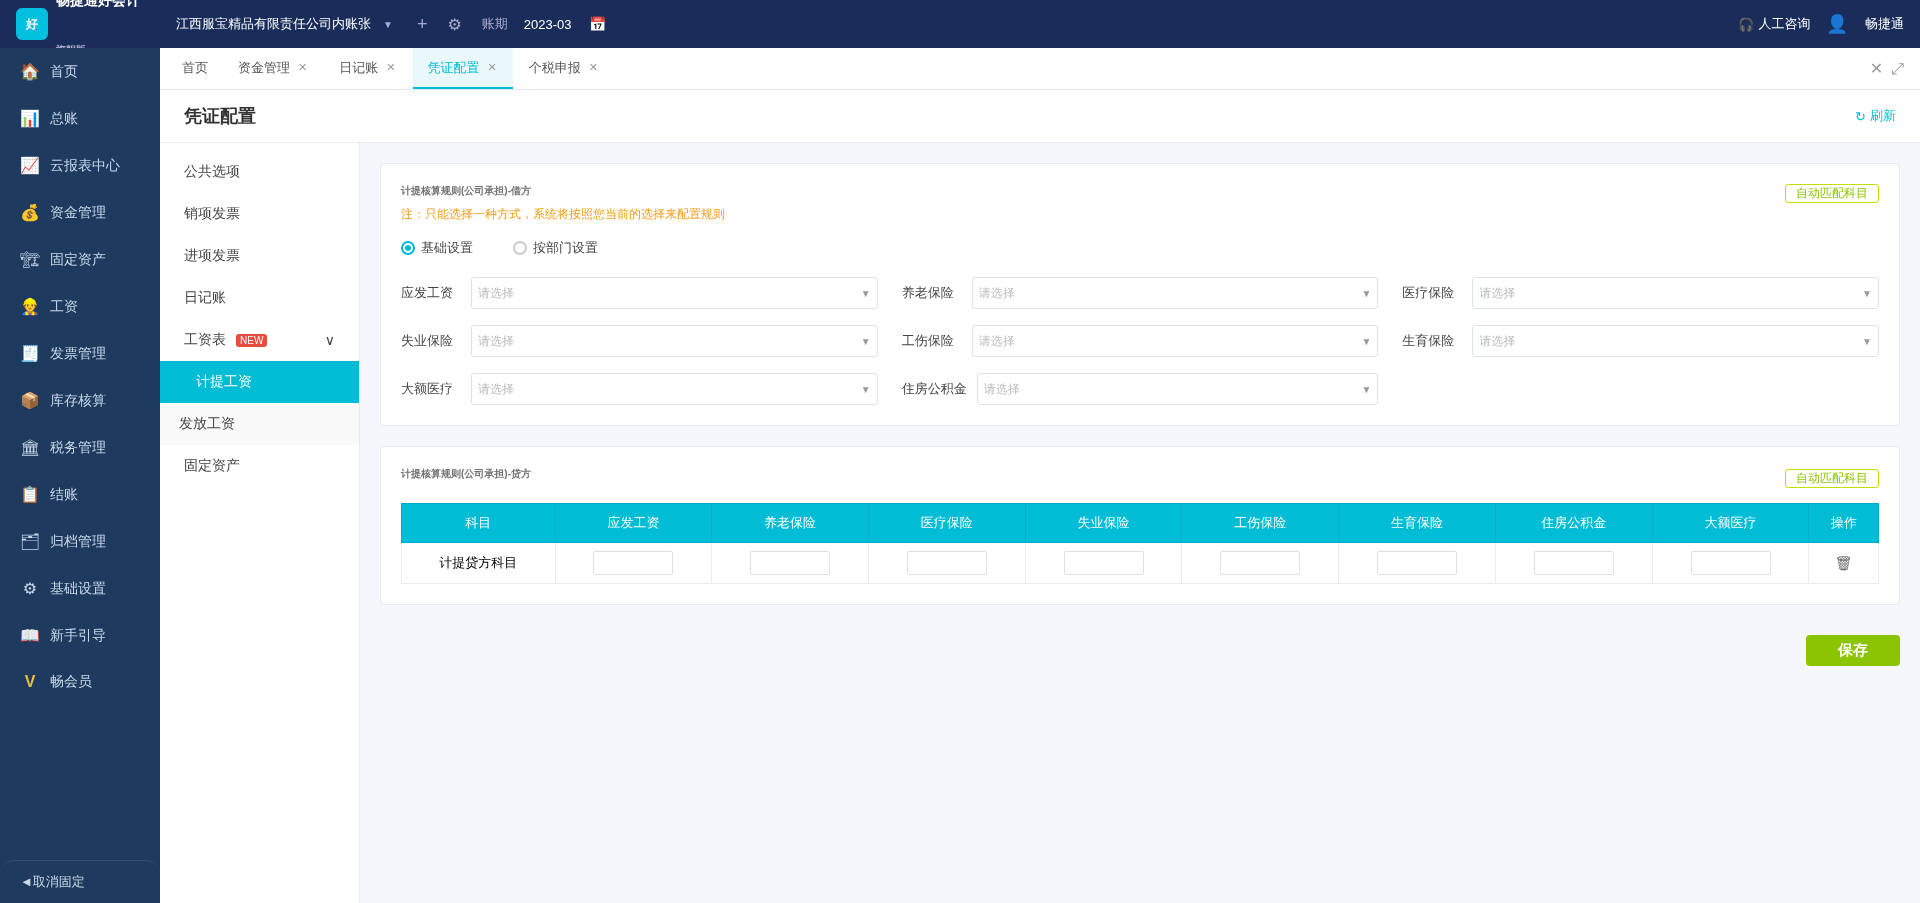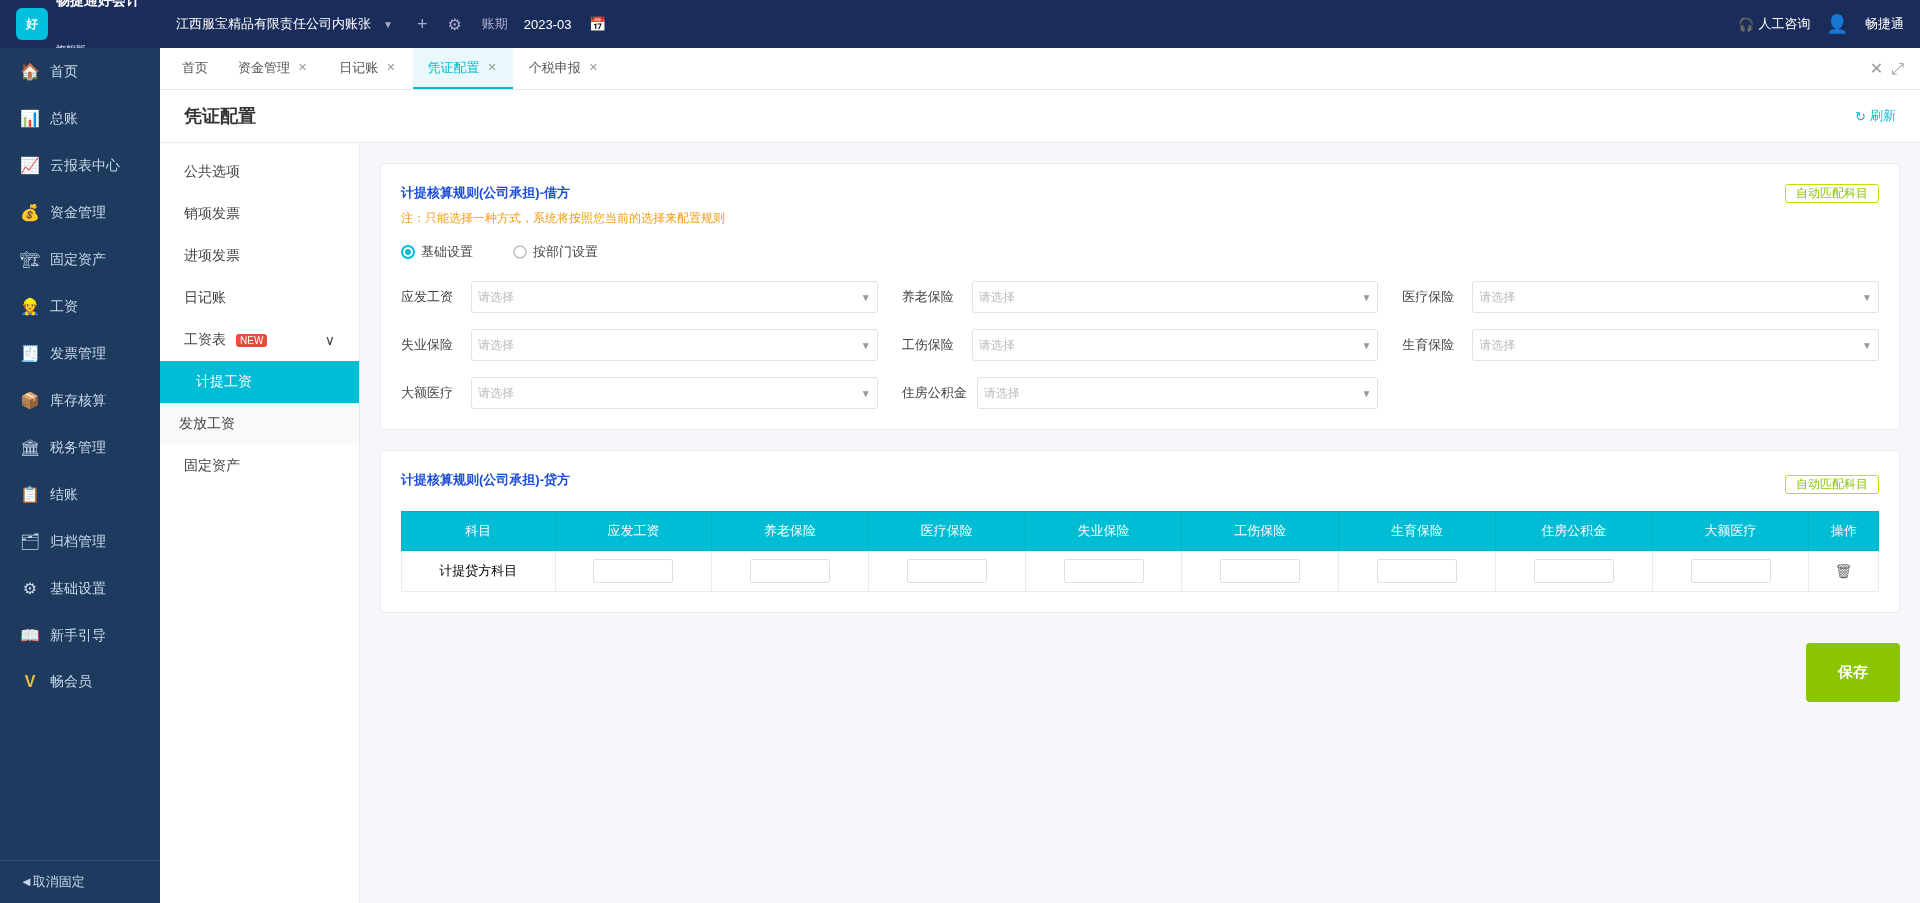--- a/index.html
+++ b/index.html
@@ -84,20 +84,21 @@
     .sidebar-icon { font-size: 16px; width: 20px; text-align: center; }
     .sidebar-bottom {
       margin-top: auto;
       border-top: 1px solid rgba(255,255,255,0.1);
       padding: 12px 20px;
       color: #c8d8e8;
       font-size: 13px;
       cursor: pointer;
       display: flex;
       gap: 8px;
+      border-radius: 15px;
     }
 
     
     .content-area {
       flex: 1;
       display: flex;
       flex-direction: column;
       overflow: hidden;
       background: #f5f7fa;
     }
@@ -233,23 +234,23 @@
 
     
     .section-box {
       background: white;
       border-radius: 4px;
       padding: 20px;
       margin-bottom: 20px;
       border: 1px solid #e8ecf0;
     }
     .section-title {
-      font-size: 13px;
+      font-size: 10px;
       font-weight: 600;
-      color: #1d4ed8;
+      color: #737373;
       margin-bottom: 8px;
     }
     .section-note {
       font-size: 12px;
       color: #f39c12;
       margin-bottom: 16px;
     }
     .auto-match-btn {
       float: right;
       border: 1px solid #c0e000;
@@ -360,21 +361,21 @@
     }
     .delete-icon {
       color: #666;
       font-size: 14px;
       cursor: pointer;
     }
     .save-btn {
       background: #8bc400;
       color: white;
       border: none;
-      padding: 20px 32px;
+      padding: 6px 32px;
       font-size: 15px;
       border-radius: 4px;
       cursor: pointer;
       font-weight: bold;
     }
 
     
     ::-webkit-scrollbar { width: 6px; height: 6px; }
     ::-webkit-scrollbar-track { background: #f1f1f1; }
     ::-webkit-scrollbar-thumb { background: #c0cdd8; border-radius: 3px; }

